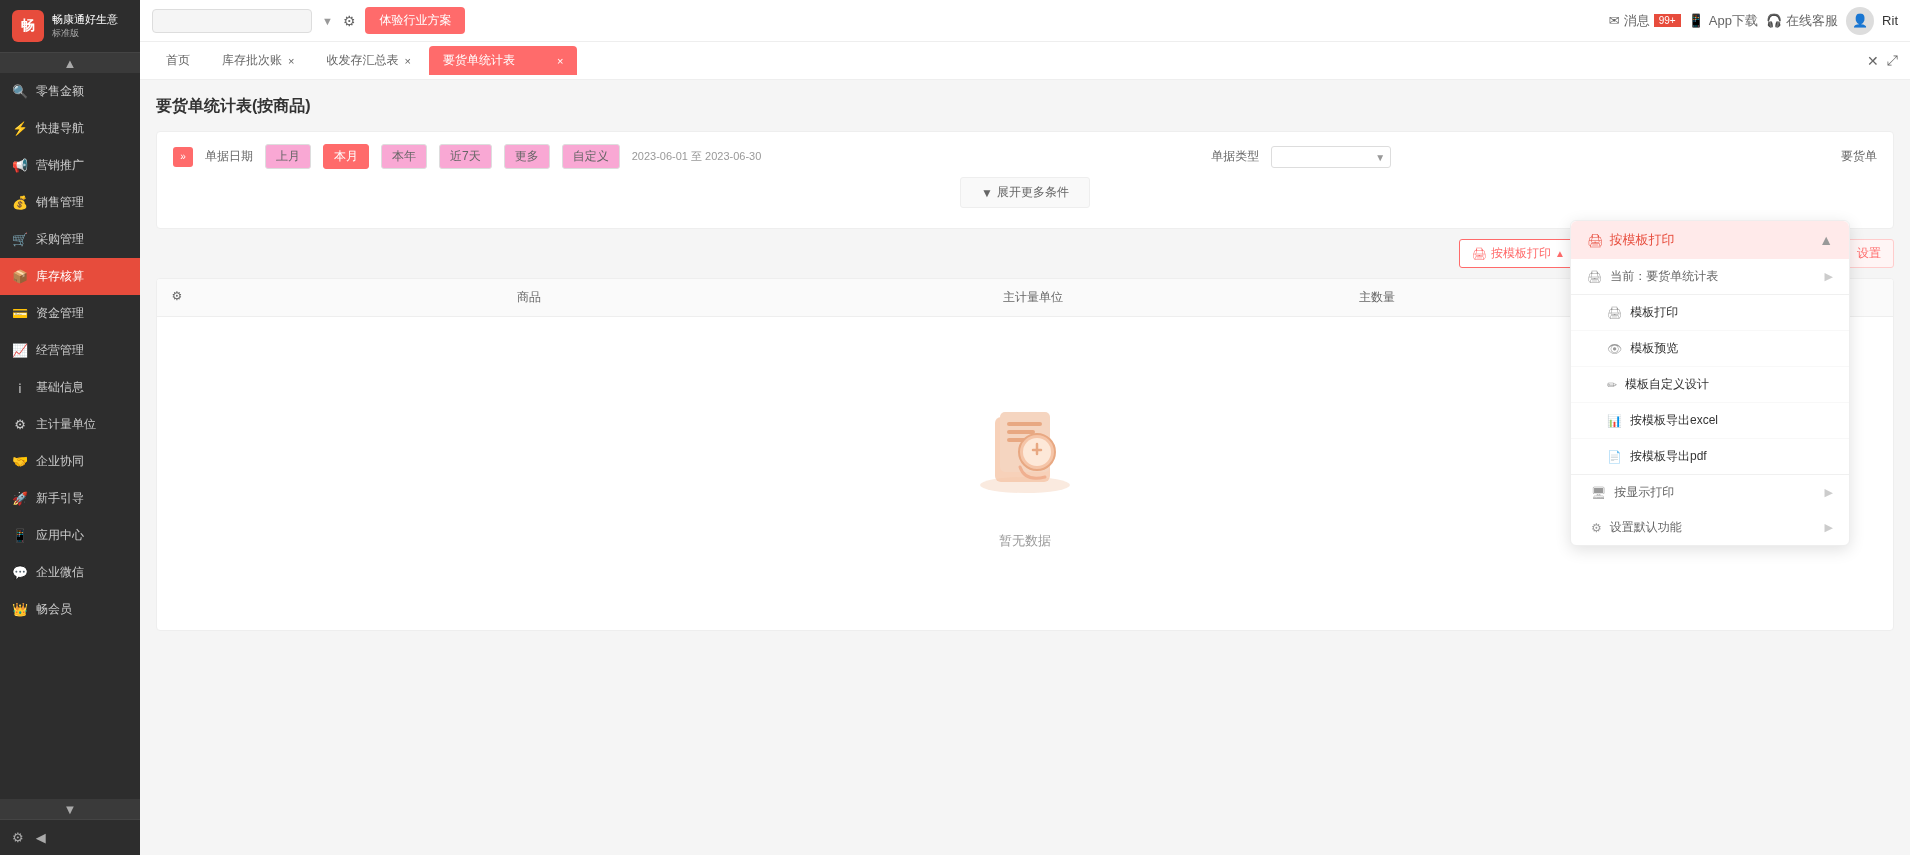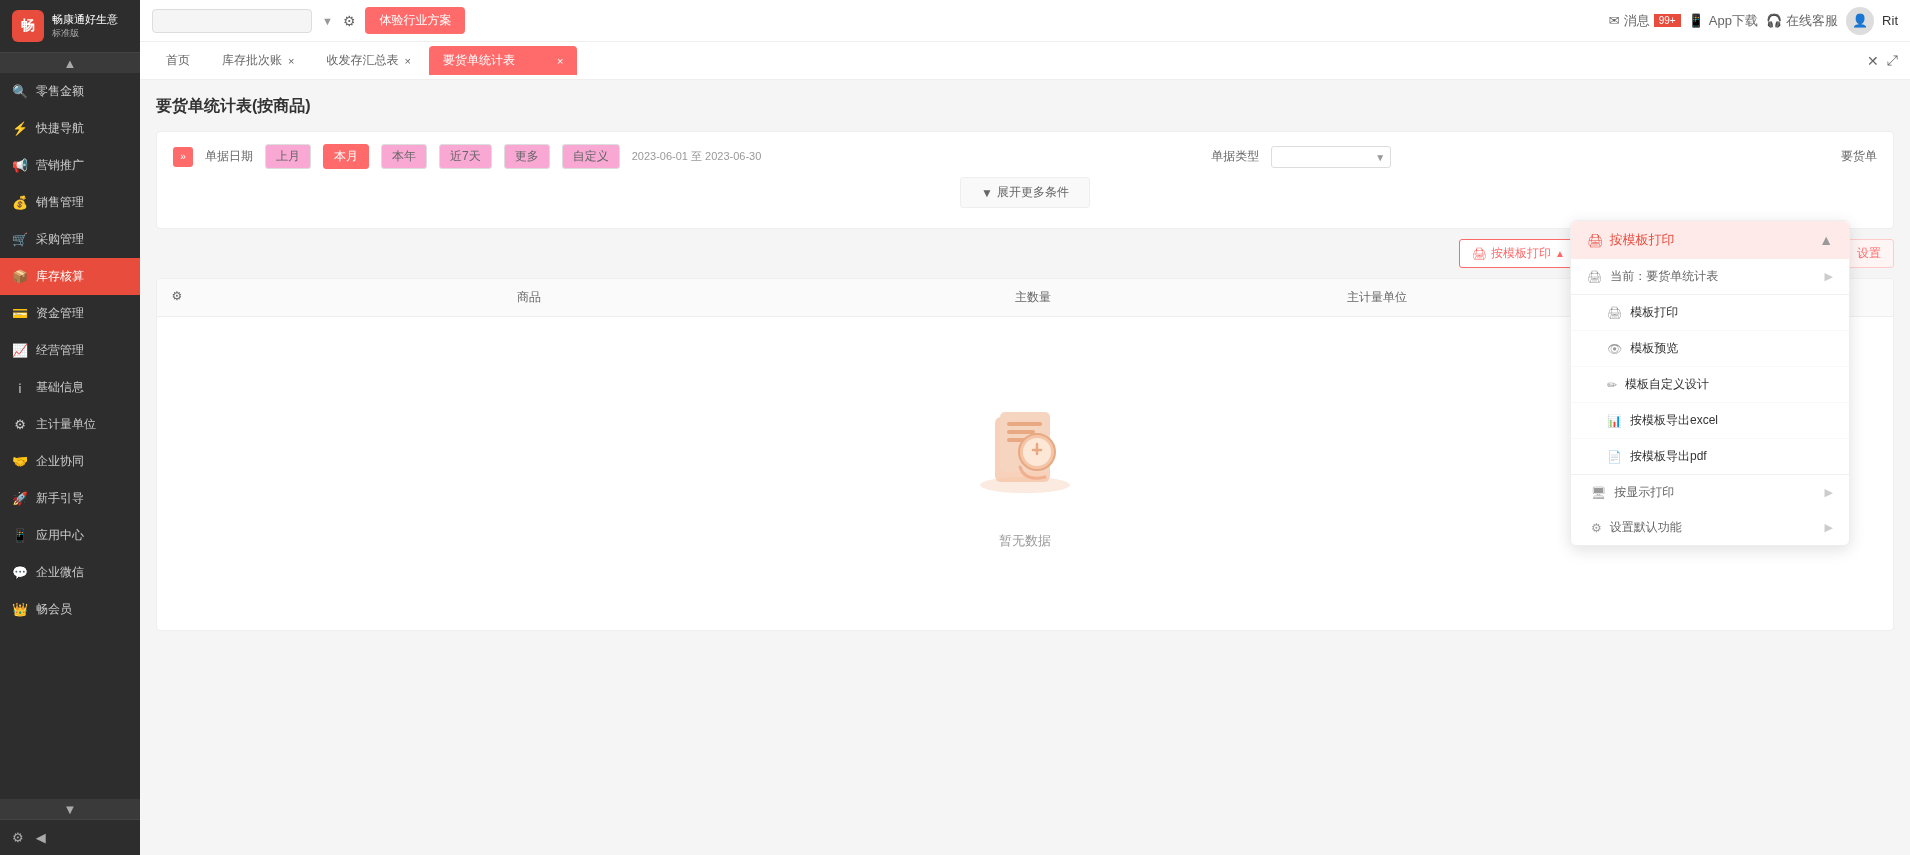--- a/index.html
+++ b/index.html
@@ -285,22 +285,22 @@
       </button>
       <button class="action-btn">...</button>
       <button class="action-btn-red">查询</button>
       <button class="action-btn" style="background:#fff5f5;color:#ff6b6b;border-color:#ffcccc;">设置</button>
     </div>
 
     <div class="table-container">
       <div class="table-header">
         <div class="table-header-cell" style="flex:0 0 40px;">⚙</div>
         <div class="table-header-cell" style="flex:2;">商品</div>
+        <div class="table-header-cell">主计量单位</div>
         <div class="table-header-cell">主数量</div>
-        <div class="table-header-cell">主计量单位</div>
         <div class="table-header-cell">零售金额</div>
       </div>
 
       <div class="empty-state">
         <div class="empty-icon">
           
           <svg width="120" height="100" viewBox="0 0 120 100" xmlns="http://www.w3.org/2000/svg">
             <ellipse cx="60" cy="88" rx="45" ry="8" fill="#f5d5c0" opacity="0.5"></ellipse>
             <rect x="30" y="20" width="55" height="65" rx="6" fill="#f5c5a8" opacity="0.8"></rect>
             <rect x="35" y="15" width="50" height="60" rx="5" fill="#f5d5c0"></rect>

